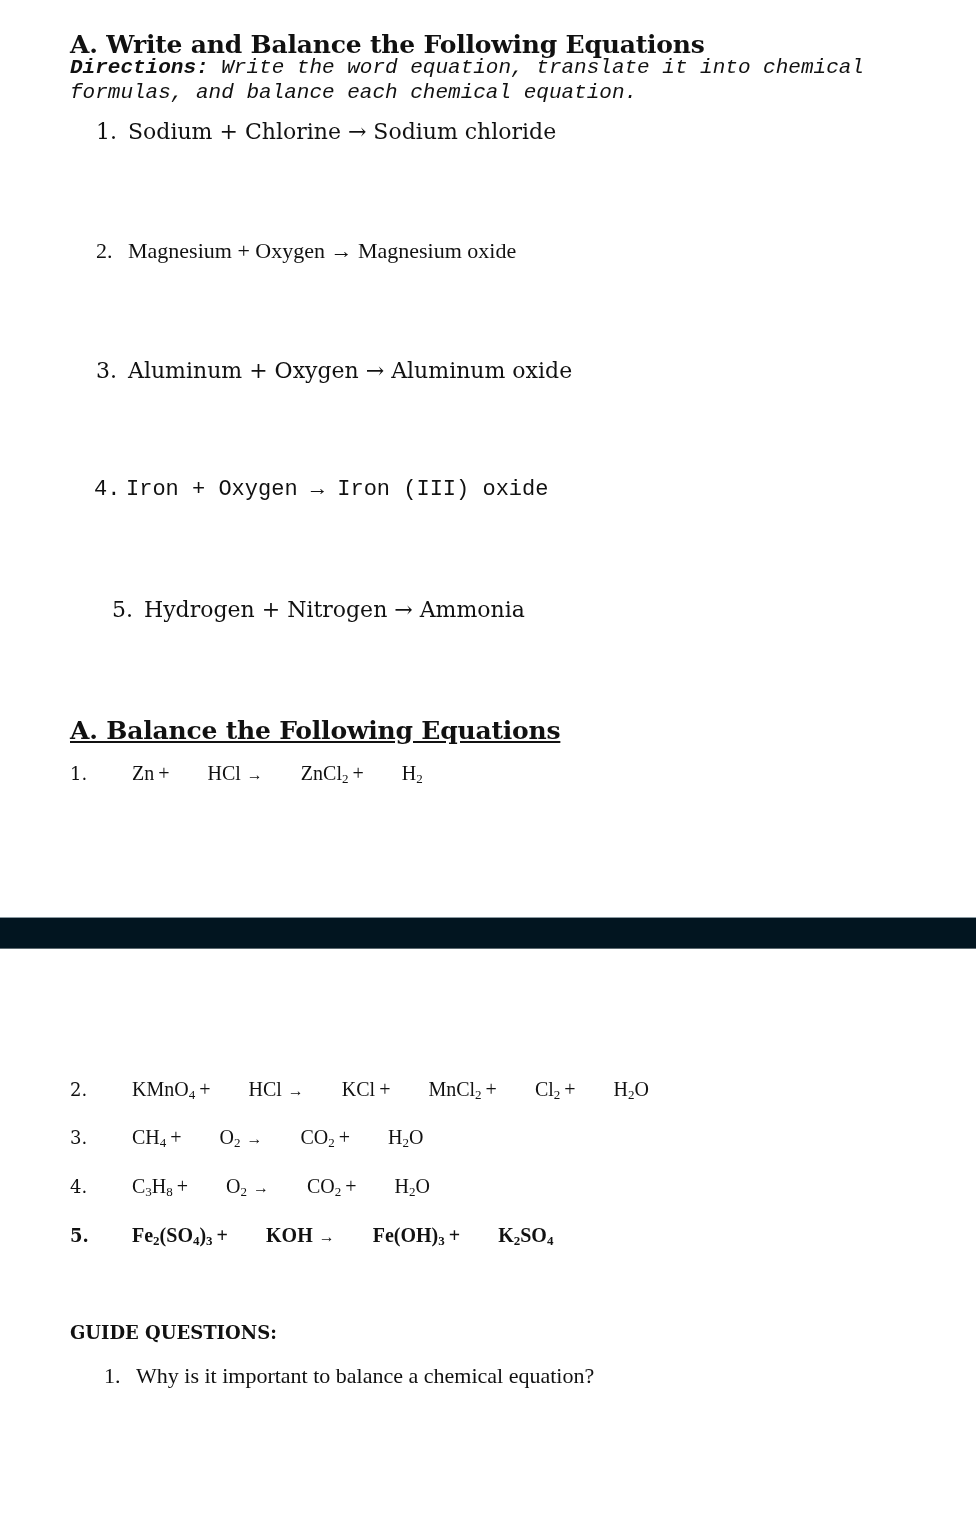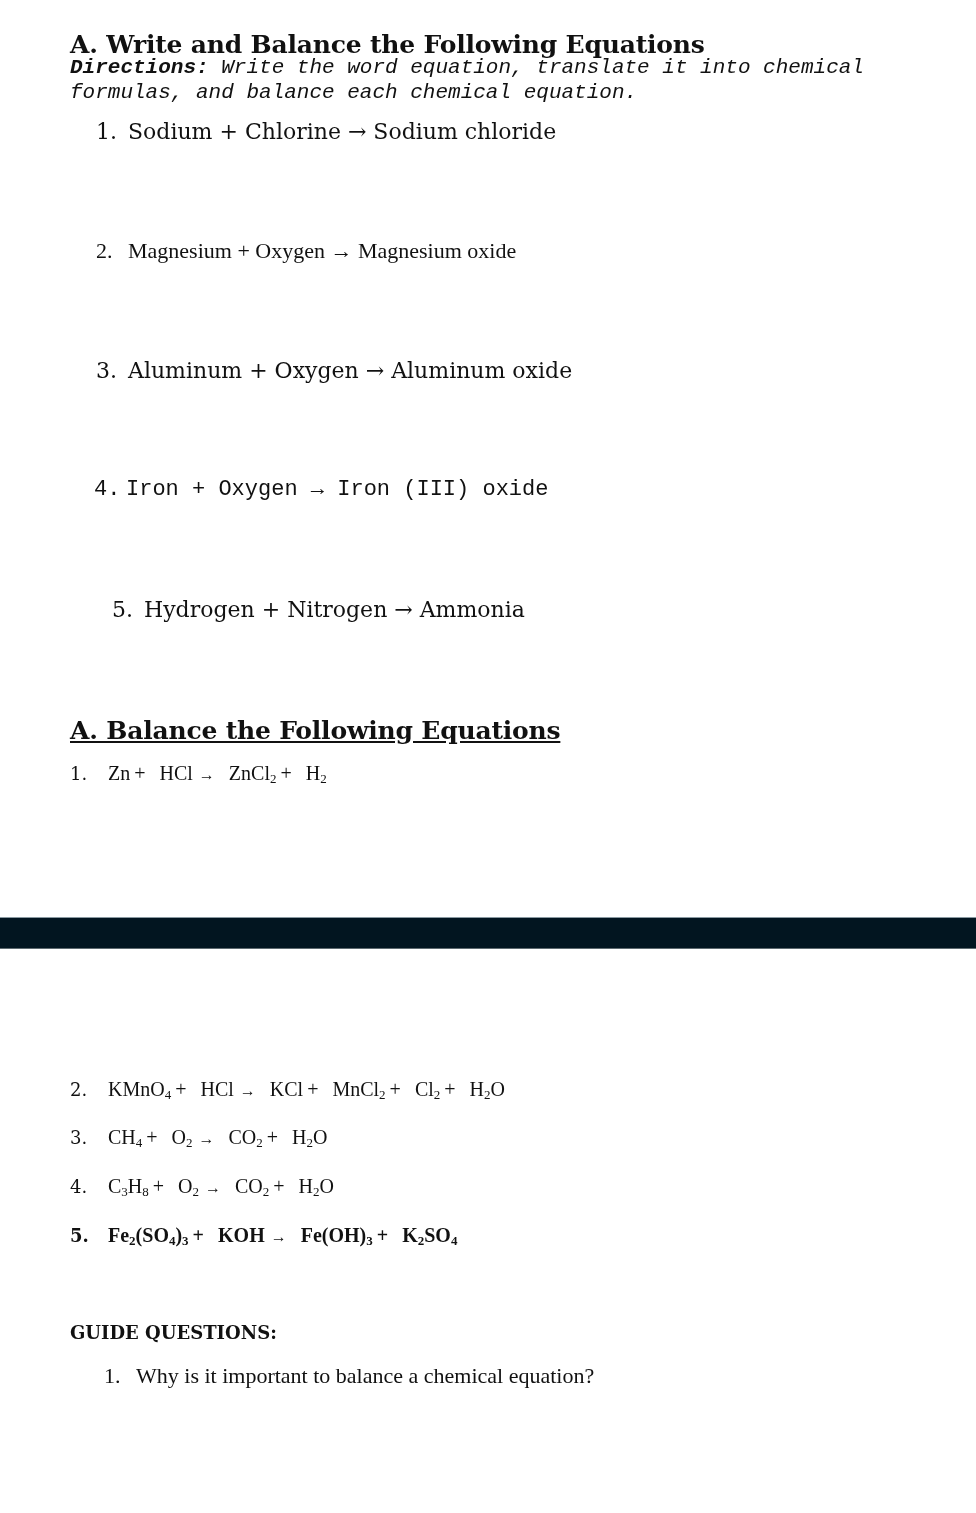--- a/index.html
+++ b/index.html
@@ -36,21 +36,21 @@
     .chem-eq {
       font-family: "Liberation Serif", serif;
       font-size: 20px;
     }
     .chem-eq .num {
       display: inline-block;
       width: 38px;
       font-family: "DejaVu Serif", serif;
       font-size: 18px;
     }
-    .chem-eq .term { display: inline-block; margin-right: 4px; }
+    .chem-eq .term { display: inline-block; margin-right: 4px; margin-left: 24px; }
     .chem-eq .op { display: inline-block; margin-right: 14px; }
     .chem-eq .arrow { display: inline-block; margin: 0 14px 0 2px; font-size: 16px; }
     .chem-eq sub { font-size: 13px; vertical-align: -3px; line-height: 0; }
     .guide-title {
       font-family: "DejaVu Serif", serif;
       font-weight: bold;
       font-size: 18px;
     }
     .guide-q {
       font-family: Liberation Serif, serif;

